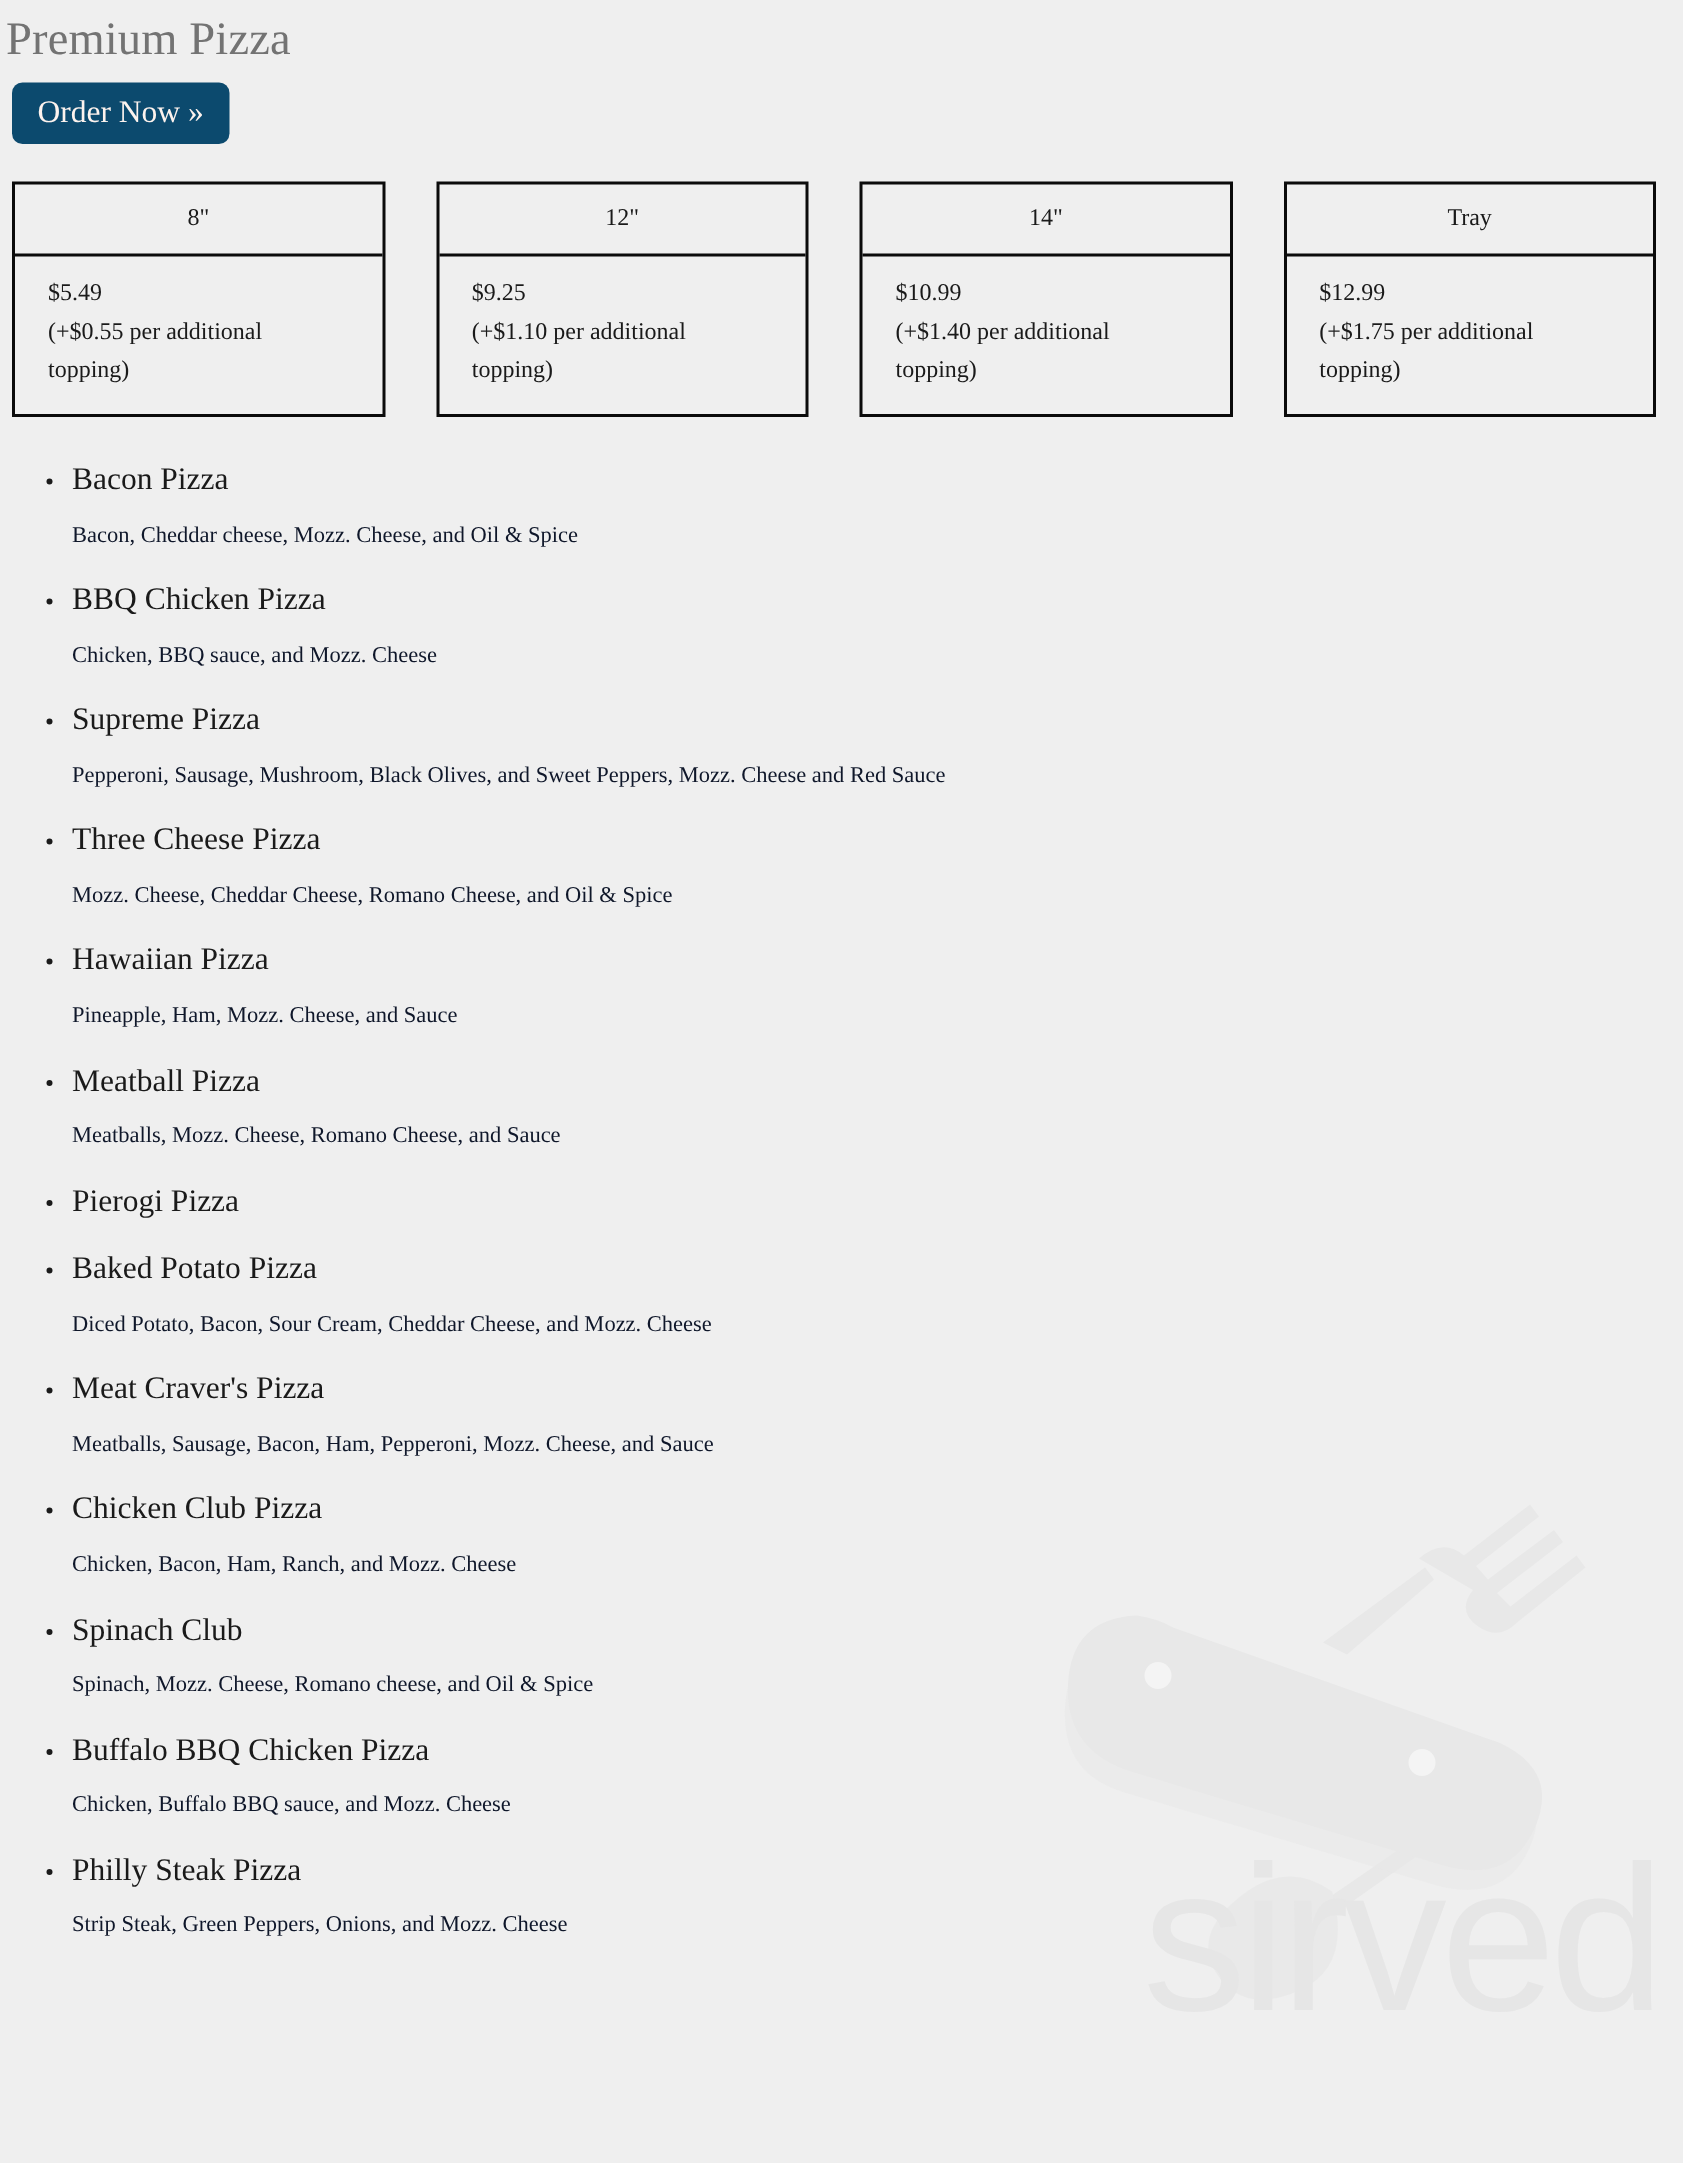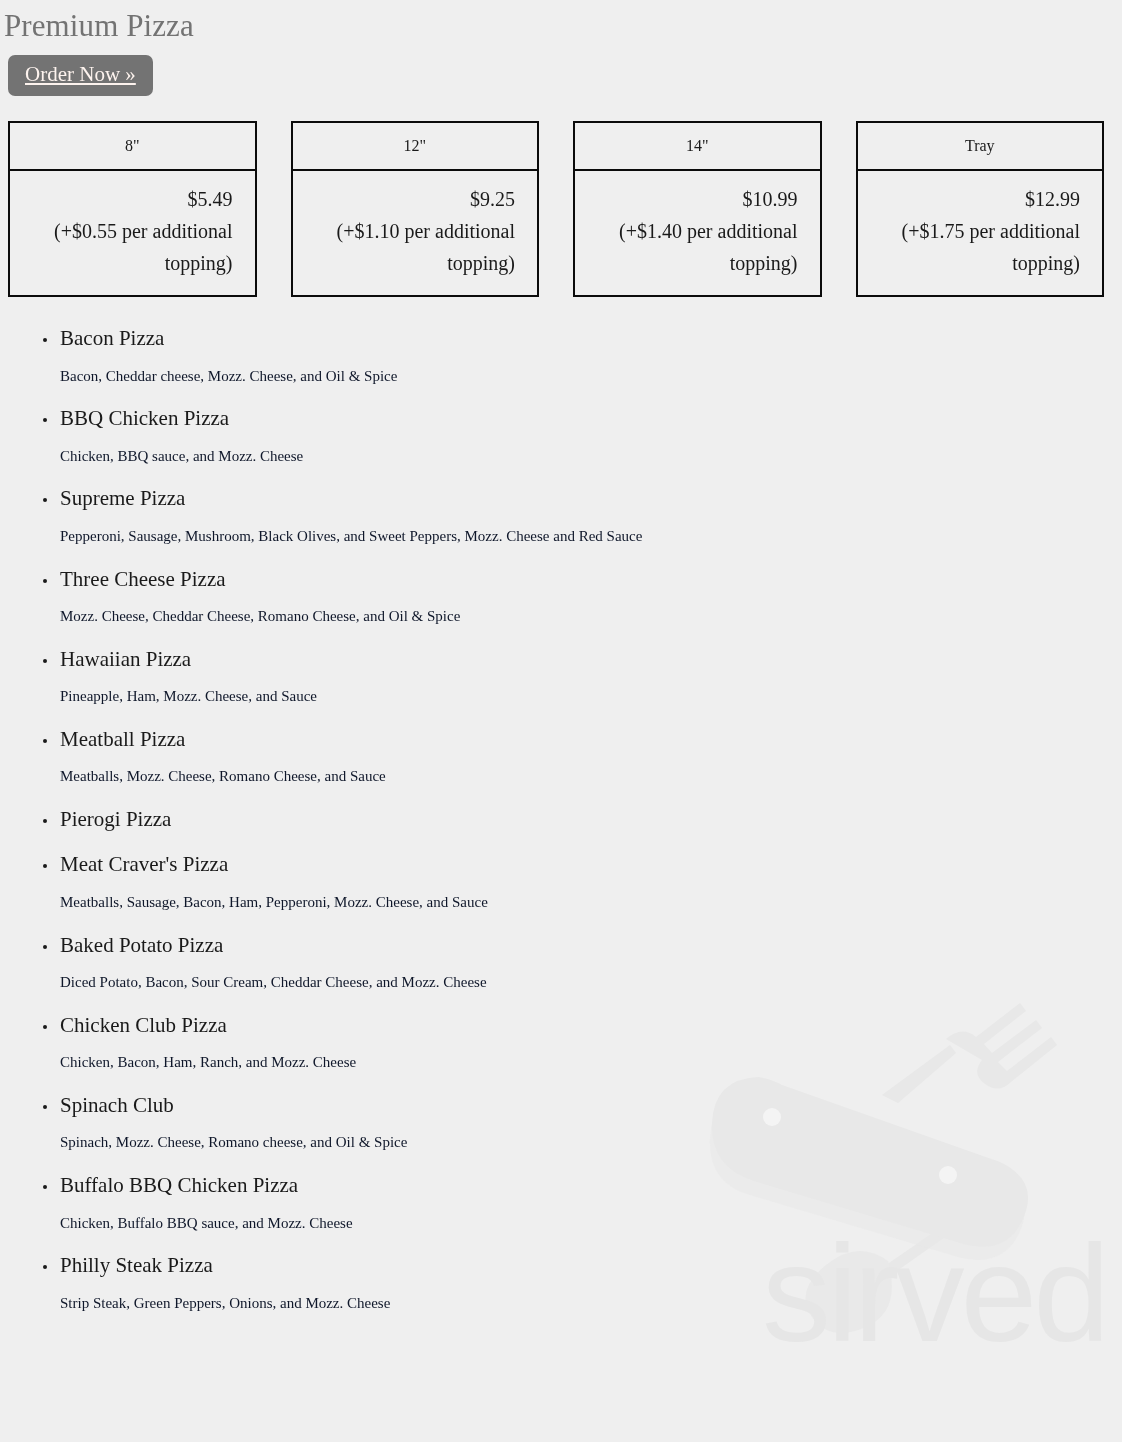--- a/index.html
+++ b/index.html
@@ -55,30 +55,29 @@
     padding: 10px 0 0 4px;
     letter-spacing: 0.1px;
     color: #737373;
   }
 
   .order-row {
     padding: 14px 0 0 8px;
   }
   .order-btn {
     display: inline-block;
-    background: #737373;
+    background: #0c4a6e;
     color: #fdf3ee;
     border: none;
     border-radius: 7px;
     padding: 9px 17px 11px 17px;
     font-family: "Liberation Serif", "DejaVu Serif", serif;
     font-size: 21px;
     line-height: 1;
     cursor: pointer;
-    text-decoration: underline;
   }
 
   
   .size-tables {
     display: flex;
     gap: 34px;
     padding: 25px 18px 0 8px;
   }
   .size-table {
     flex: 1 1 0;
@@ -87,37 +86,37 @@
     box-sizing: border-box;
   }
   .size-head {
     border-bottom: 2px solid #0b0b0b;
     text-align: center;
     font-size: 16px;
     padding: 13px 6px 14px 6px;
     line-height: 1.2;
   }
   .size-body {
-    text-align: right;
-    font-size: 20px;
+    text-align: left;
+    font-size: 16px;
     line-height: 1.6;
     padding: 12px 22px 16px 22px;
   }
   .size-note { display: block; }
 
   
   .menu-list {
     list-style: none;
     margin: 0;
     padding: 29px 0 0 0;
   }
   .menu-item {
     position: relative;
     padding: 0 0 0 48px;
-    margin: 0 0 20px 12px;
+    margin: 0 0 20px 0;
   }
   .menu-item:before {
     content: "";
     position: absolute;
     left: 31px;
     top: 12px;
     width: 4px;
     height: 4px;
     background: #1a1a1a;
     border-radius: 50%;
@@ -234,30 +233,30 @@
     <li class="menu-item">
       <div class="item-name">Meatball Pizza</div>
       <div class="item-desc">Meatballs, Mozz. Cheese, Romano Cheese, and Sauce</div>
     </li>
 
     <li class="menu-item">
       <div class="item-name">Pierogi Pizza</div>
     </li>
 
     <li class="menu-item">
+      <div class="item-name">Baked Potato Pizza</div>
+      <div class="item-desc">Diced Potato, Bacon, Sour Cream, Cheddar Cheese, and Mozz. Cheese</div>
+    </li>
+
+    <li class="menu-item">
       <div class="item-name">Meat Craver's Pizza</div>
       <div class="item-desc">Meatballs, Sausage, Bacon, Ham, Pepperoni, Mozz. Cheese, and Sauce</div>
     </li>
 
     <li class="menu-item">
-      <div class="item-name">Baked Potato Pizza</div>
-      <div class="item-desc">Diced Potato, Bacon, Sour Cream, Cheddar Cheese, and Mozz. Cheese</div>
-    </li>
-
-    <li class="menu-item">
       <div class="item-name">Chicken Club Pizza</div>
       <div class="item-desc">Chicken, Bacon, Ham, Ranch, and Mozz. Cheese</div>
     </li>
 
     <li class="menu-item">
       <div class="item-name">Spinach Club</div>
       <div class="item-desc">Spinach, Mozz. Cheese, Romano cheese, and Oil &amp; Spice</div>
     </li>
 
     <li class="menu-item">

